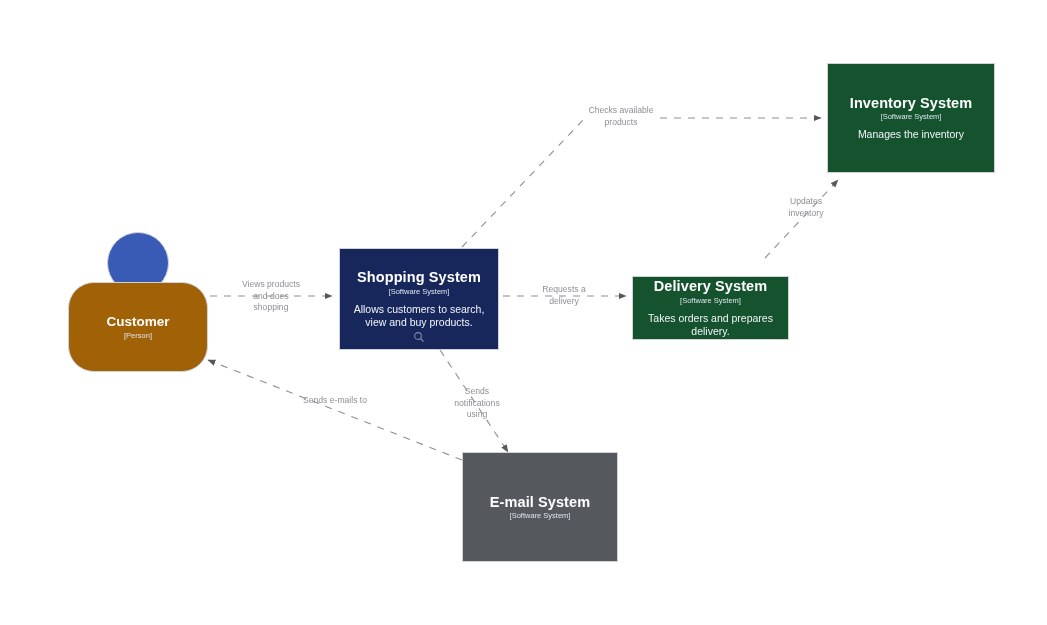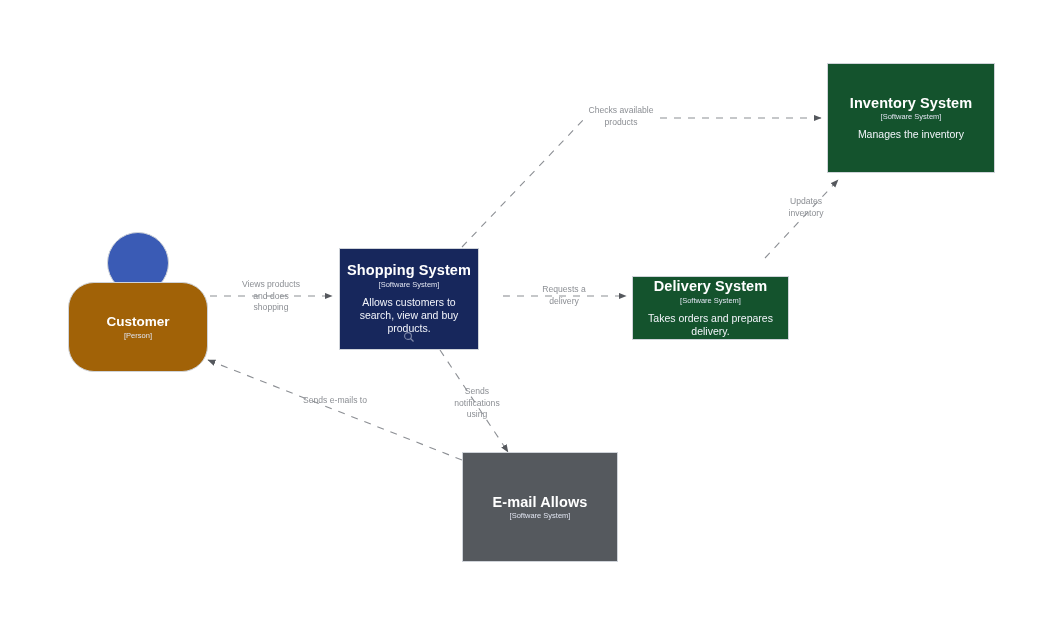--- a/index.html
+++ b/index.html
@@ -193,21 +193,21 @@
   </svg>
 
   <div class="person" style="left:68px; top:232px; width:140px; height:140px;">
     <div class="head"></div>
     <div class="body">
       <div class="title">Customer</div>
       <div class="subtitle">[Person]</div>
     </div>
   </div>
 
-  <div class="node node-softwaresystem-internal" style="left:339px; top:248px; width:140px; height:102px;align-items:center;">
+  <div class="node node-softwaresystem-internal" style="left:339px; top:248px; width:160px; height:102px;align-items:center;">
     <div class="title">Shopping System</div>
     <div class="subtitle">[Software System]</div>
     <div class="desc">Allows customers to search, view and buy products.</div>
     <div class="zoom-badge">
       <svg width="12" height="12" viewBox="0 0 12 12">
         <circle cx="5" cy="5" r="3.4" fill="none" stroke="#d5d9e8" stroke-width="1.1"></circle>
         <line x1="7.5" y1="7.5" x2="10.5" y2="10.5" stroke="#d5d9e8" stroke-width="1.2"></line>
       </svg>
     </div>
   </div>
@@ -218,21 +218,21 @@
     <div class="desc">Takes orders and prepares delivery.</div>
   </div>
 
   <div class="node node-softwaresystem-external" style="left:827px; top:63px; width:168px; height:110px;">
     <div class="title">Inventory System</div>
     <div class="subtitle">[Software System]</div>
     <div class="desc">Manages the inventory</div>
   </div>
 
   <div class="node node-softwaresystem-grey" style="left:462px; top:452px; width:156px; height:110px;">
-    <div class="title">E-mail Allows</div>
+    <div class="title">E-mail System</div>
     <div class="subtitle">[Software System]</div>
   </div>
 
   <div class="edge-label" style="left:271px; top:296px;">Views products
 and does
 shopping</div>
 
   <div class="edge-label" style="left:621px; top:117px;">Checks available
 products</div>
 

